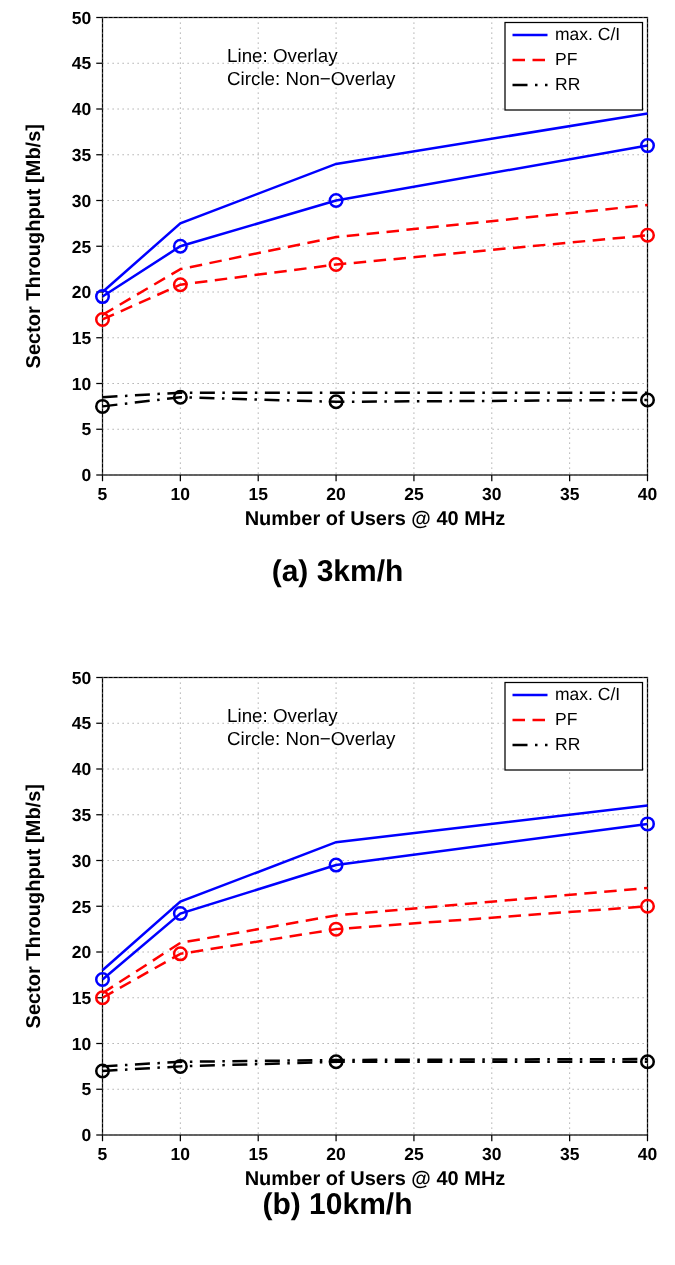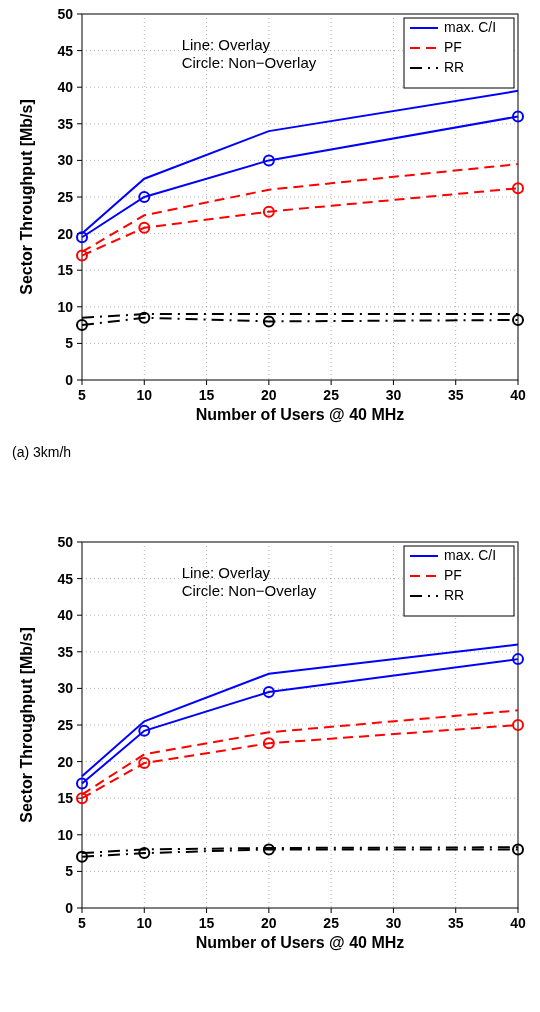--- a/index.html
+++ b/index.html
@@ -19,22 +19,24 @@
     left: 12px;
     width: 516px;
   }
   #panel-a { top: 4px;  height: 476px; }   
   #panel-b { top: 532px; height: 476px; }   
 
   .caption {
     position: absolute;
     width: 516px;
     left: 12px;
-    font-size: 14px;
+    text-align: center;
+    font-size: 24px;
     color: #000;
+    font-weight: bold;
   }
   #cap-a { top: 480px; }
   #cap-b { top: 1010px; transform: translateY(-22px);}  
   
   #cap-a { top: 444px; }
   #cap-b { top: 972px; }
 
   svg { display: block; }
 
   .axis-line { stroke:#000; stroke-width:1; fill:none; }
@@ -228,14 +230,15 @@
         <text x="169.65714285714284" y="63.960000000000036" font-size="15">Circle: Non−Overlay</text>
         <rect x="392" y="14" width="110" height="70" fill="#ffffff" stroke="#000" stroke-width="1"></rect>
         <line x1="398" y1="24" x2="426" y2="24" class="series-maxci"></line>
         <text x="432" y="28" font-size="14">max. C/I</text>
         <line x1="398" y1="44" x2="426" y2="44" class="series-pf"></line>
         <text x="432" y="48" font-size="14">PF</text>
         <line x1="398" y1="64" x2="426" y2="64" class="series-rr"></line>
         <text x="432" y="68" font-size="14">RR</text>
       </svg>
 </div>
+<div class="caption" id="cap-b">(b)  10km/h</div>
 
 </div>
 
 </body></html>

